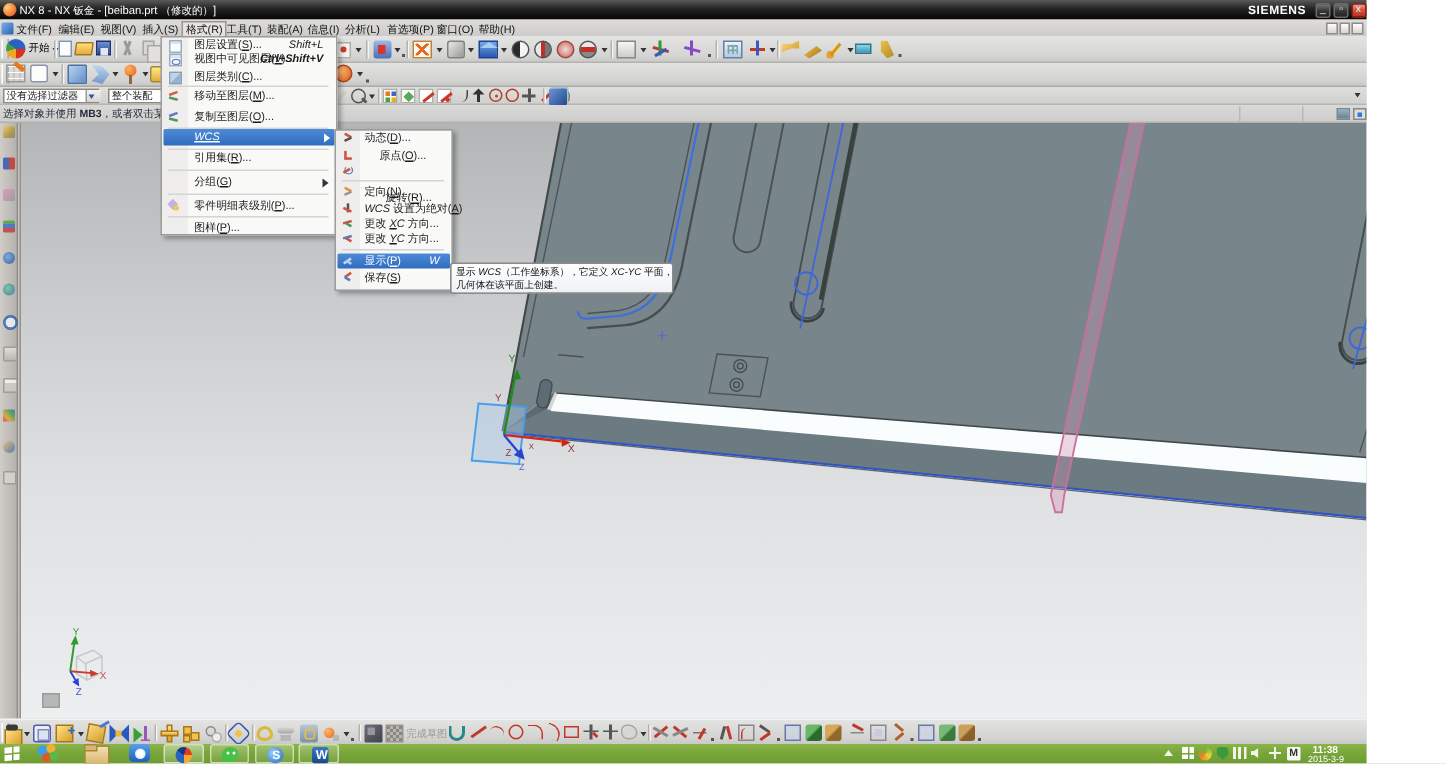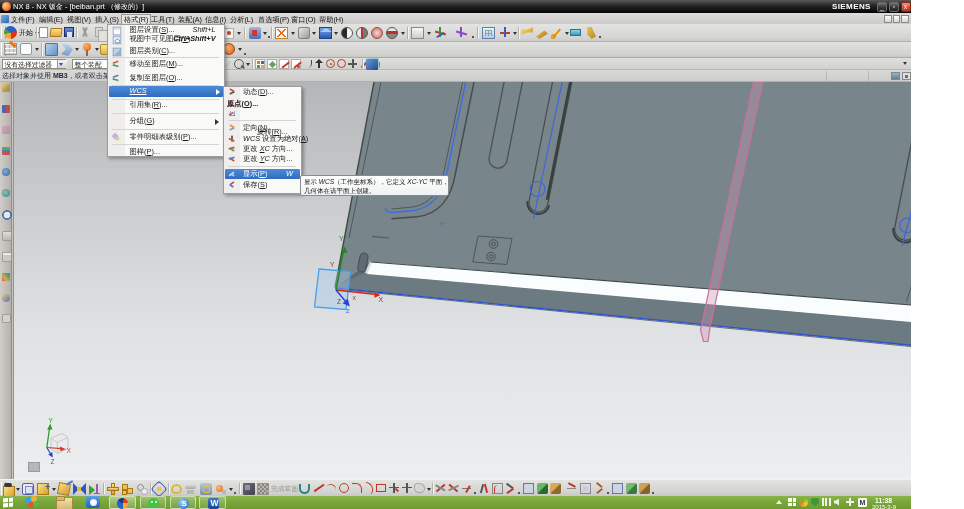--- a/index.html
+++ b/index.html
@@ -598,21 +598,21 @@
           <i style="position:absolute;left:1px;top:1px;width:6px;height:2px;background:#c83828;transform:rotate(30deg);"></i>
           <i style="position:absolute;left:1px;top:4px;width:6px;height:2px;background:#383838;transform:rotate(-25deg);"></i>
         </span>
         <span class="lbl" style="left:18px;">动态(<u>D</u>)...</span>
       </div>
     <div class="mrow" style="top:12px;width:74px;">
         <span class="micon">
           <i style="position:absolute;left:1px;top:0px;width:2px;height:6px;background:#c83828;"></i>
           <i style="position:absolute;left:1px;top:5px;width:6px;height:2px;background:#c83828;"></i>
         </span>
-        <span class="lbl" style="left:2px;font-weight:bold;">原点(<u>O</u>)...</span>
+        <span class="lbl" style="left:28px;">原点(<u>O</u>)...</span>
       </div>
     <div class="mrow" style="top:21px;width:74px;">
         <span class="micon">
           <i style="position:absolute;left:1px;top:1px;width:5px;height:5px;border:1.5px solid #3868c0;border-radius:50%;border-top-color:transparent;"></i>
           <i style="position:absolute;left:0px;top:4px;width:6px;height:2px;background:#c83828;transform:rotate(-30deg);"></i>
         </span>
         <span class="lbl" style="left:32px;margin-top:19px;">旋转(<u>R</u>)...</span>
       </div>
     <div class="msep" style="top:33px;width:68px;"></div>
     <div class="mrow" style="top:35.5px;width:74px;">

